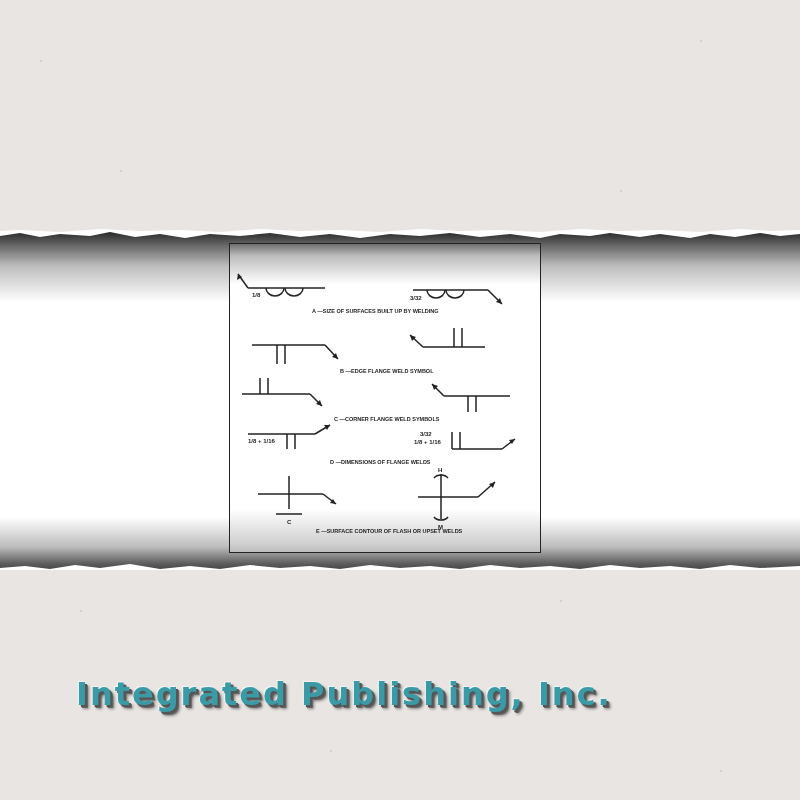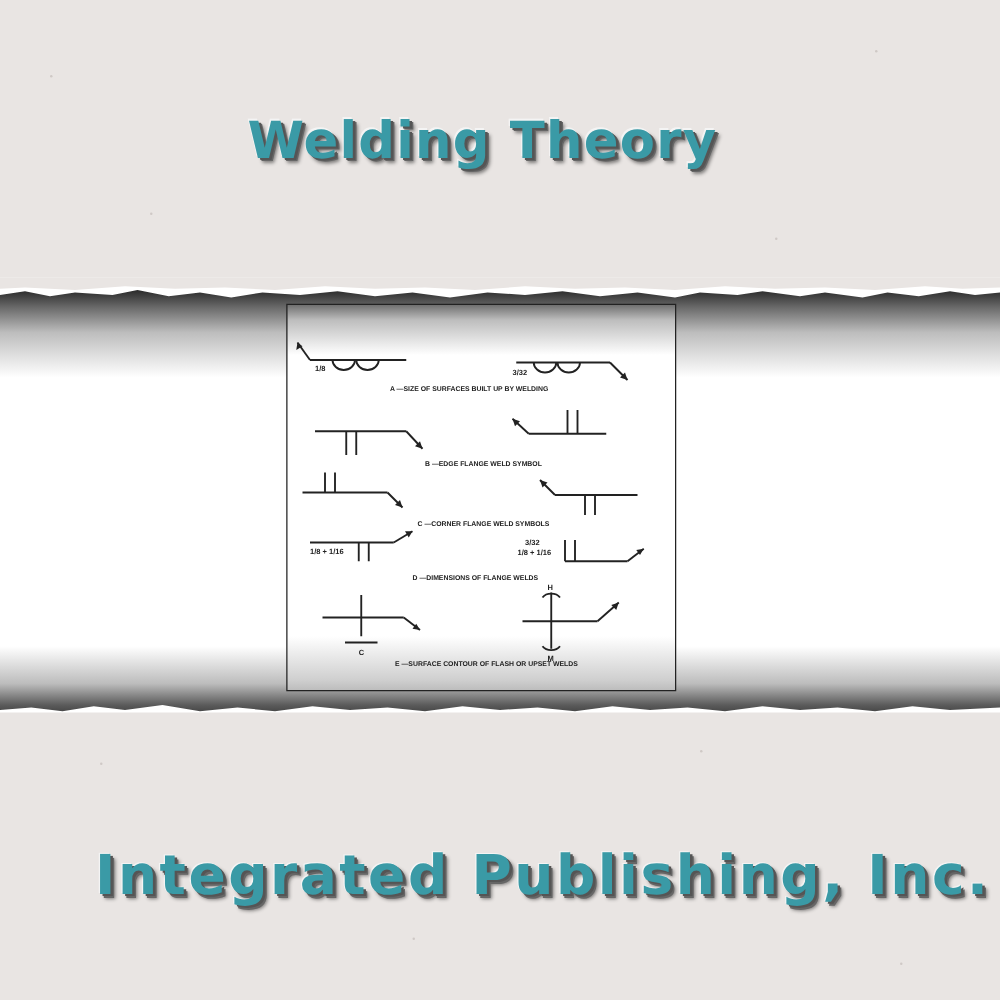--- a/index.html
+++ b/index.html
@@ -4,41 +4,40 @@
   <style>
     html, body { margin:0; padding:0; }
     body { width:800px; height:800px; position:relative; overflow:hidden; background:#e9e5e3; font-family:"Liberation Sans", sans-serif; }
     .paper { position:absolute; left:0; width:800px; background:#e9e5e3; }
     .paper-top { top:0; height:240px; }
     .paper-bottom { top:570px; height:230px; }
     .speck { position:absolute; width:2px; height:2px; background:#cfc9c6; border-radius:50%; }
     .title-text { position:absolute; font-family:"DejaVu Sans", sans-serif; font-weight:bold; color:#3a9aa6; letter-spacing:1px;
       text-shadow: 2px 2px 0 #555, 3px 3px 0 #666, 4px 4px 3px rgba(0,0,0,0.45), -1px -1px 0 #f4f4f4; white-space:nowrap; }
     .title-top { left:198px; top:88px; font-size:41px; }
-    .title-bottom { left:76px; top:675px; font-size:44px; letter-spacing:2px; }
+    .title-bottom { left:76px; top:675px; font-size:32px; letter-spacing:2px; }
     .band { position:absolute; left:0; top:232px; width:800px; height:345px;
       background:linear-gradient(to bottom, #2a2a2a 0px, #6a6a6a 14px, #bdbdbd 34px, #ffffff 70px, #ffffff 285px, #bcbcbc 315px, #5b5b5b 332px, #2c2c2c 345px); }
     .torn { position:absolute; left:0; width:800px; }
     .torn-top { top:222px; height:20px; }
     .torn-bottom { top:560px; height:30px; }
     .diagram { position:absolute; left:229px; top:243px; width:310px; height:308px; border:1.5px solid #222;
       background:linear-gradient(to bottom, #707070 0px, #bdbdbd 12px, #ffffff 40px, #ffffff 265px, #cfcfcf 300px, #bdbdbd 308px); }
     .diagram svg { position:absolute; left:0; top:0; }
     .cap { font-family:"Liberation Sans", sans-serif; font-weight:bold; font-size:5.5px; fill:#222; }
     .dim { font-family:"Liberation Sans", sans-serif; font-weight:bold; font-size:6px; fill:#222; }
   </style>
 </head>
 <body>
 
 <div class="paper paper-top">
   <span class="speck" style="left:40px;top:60px"></span>
   <span class="speck" style="left:700px;top:40px"></span>
   <span class="speck" style="left:620px;top:190px"></span>
   <span class="speck" style="left:120px;top:170px"></span>
-  <div class="title-text title-top">Welding Theory</div>
 </div>
 
 <div class="band"></div>
 
 <svg class="torn torn-top" width="800" height="20" viewBox="0 0 800 20">
   <path d="M0,0 L800,0 L800,12 L780,14 L760,11 L735,15 L710,12 L690,16 L660,12 L640,15 L610,11 L590,14 L560,12 L540,16 L510,12 L480,15 L450,11 L420,14 L390,12 L360,16 L330,12 L300,15 L270,11 L240,14 L210,12 L185,16 L160,12 L135,15 L110,10 L90,14 L60,12 L40,15 L20,11 L0,14 Z" fill="#ffffff"></path>
   <path d="M0,0 L800,0 L800,8 L770,9 L740,7 L700,10 L660,8 L620,9 L580,7 L540,10 L500,8 L460,9 L420,7 L380,10 L340,8 L300,9 L260,7 L220,10 L180,8 L140,9 L100,7 L60,10 L20,8 L0,9 Z" fill="#e9e5e3"></path>
 </svg>
 
 <div class="diagram">

